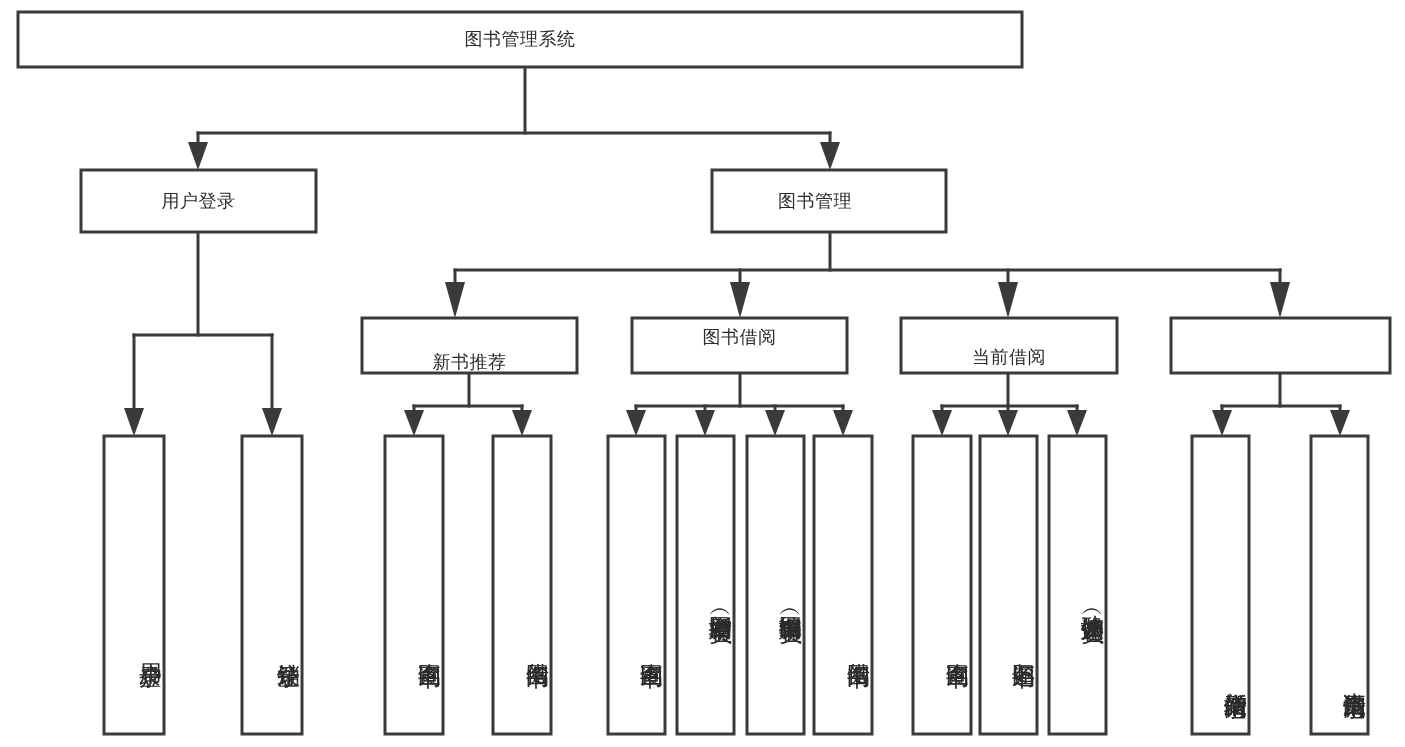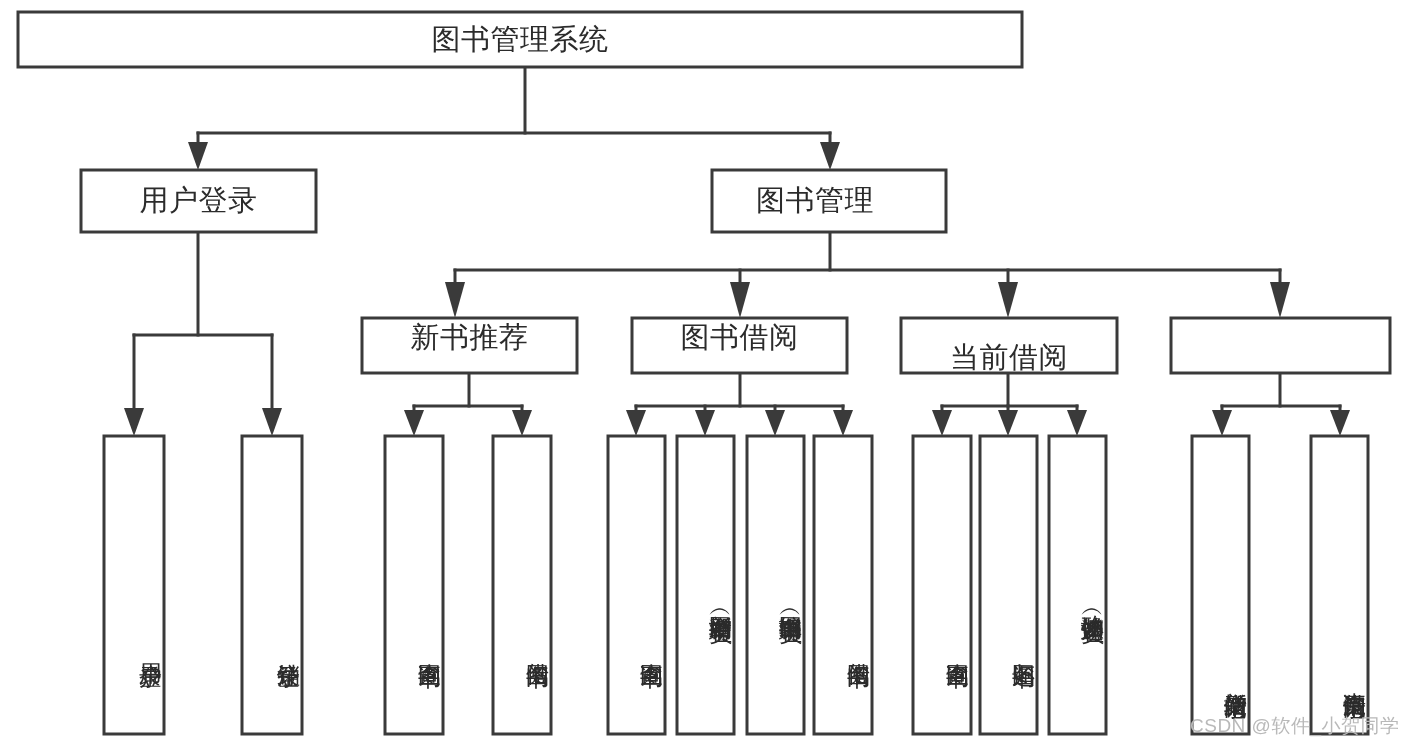--- a/index.html
+++ b/index.html
@@ -40,21 +40,21 @@
   .arrow-head {
     fill: #3a3a3a;
     stroke: none;
   }
   .node-label-h {
     position: absolute;
     display: flex;
     align-items: center;
     justify-content: center;
     color: #2b2b2b;
-    font-size: 29px;
+    font-size: 18px;
     line-height: 1.15;
     letter-spacing: 0.5px;
     white-space: nowrap;
     pointer-events: none;
   }
   .node-label-v {
     position: absolute;
     display: flex;
     align-items: flex-start;
     justify-content: center;
@@ -189,21 +189,21 @@
 
     <rect class="node-box" x="1192" y="436" width="57" height="298"></rect>
     <rect class="node-box" x="1311" y="436" width="57" height="298"></rect>
   </svg>
 
   <div class="node-label-h" style="left:18px; top:12px; width:1004px; height:55px;">图书管理系统</div>
 
   <div class="node-label-h" style="left:81px; top:170px; width:235px; height:62px;">用户登录</div>
   <div class="node-label-h" style="left:712px; top:170px; width:206px; height:62px;">图书管理</div>
 
-  <div class="node-label-h" style="left:362px; top:310px; width:215px; height:55px;">新书推荐</div>
+  <div class="node-label-h" style="left:362px; top:335px; width:215px; height:55px;">新书推荐</div>
   <div class="node-label-h" style="left:632px; top:310px; width:215px; height:55px;">图书借阅</div>
   <div class="node-label-h" style="left:901px; top:318px; width:216px; height:55px;margin-top:12px;">当前借阅</div>
 
   <div class="node-label-v pad-top-lg" style="left:104px; top:436px; width:60px; height:298px;">用户登录</div>
   <div class="node-label-v pad-top-lg" style="left:242px; top:436px; width:60px; height:298px;">注销登录</div>
 
   <div class="node-label-v pad-top-lg" style="left:385px; top:436px; width:58px; height:298px;">查询图书</div>
   <div class="node-label-v pad-top-lg" style="left:493px; top:436px; width:58px; height:298px;">借阅图书</div>
 
   <div class="node-label-v pad-top-lg" style="left:608px; top:436px; width:57px; height:298px;">查询图书</div>
@@ -211,15 +211,14 @@
   <div class="node-label-v pad-top" style="left:747px; top:436px; width:57px; height:298px;">编辑图书（管理员）</div>
   <div class="node-label-v pad-top-lg" style="left:814px; top:436px; width:58px; height:298px;">借阅图书</div>
 
   <div class="node-label-v pad-top-lg" style="left:913px; top:436px; width:58px; height:298px;">查询图书</div>
   <div class="node-label-v pad-top-lg" style="left:980px; top:436px; width:57px; height:298px;">归还图书</div>
   <div class="node-label-v pad-top" style="left:1049px; top:436px; width:57px; height:298px;">确认归还（管理员）</div>
 
   <div class="node-label-v pad-top-xl" style="left:1192px; top:436px; width:57px; height:298px;">新增借阅记录</div>
   <div class="node-label-v pad-top-xl" style="left:1311px; top:436px; width:57px; height:298px;">查询借阅记录</div>
 
-  <div class="watermark" style="left:1190px; top:713px;">CSDN @软件_小贺同学</div>
 
 </div>
 
 </body></html>

